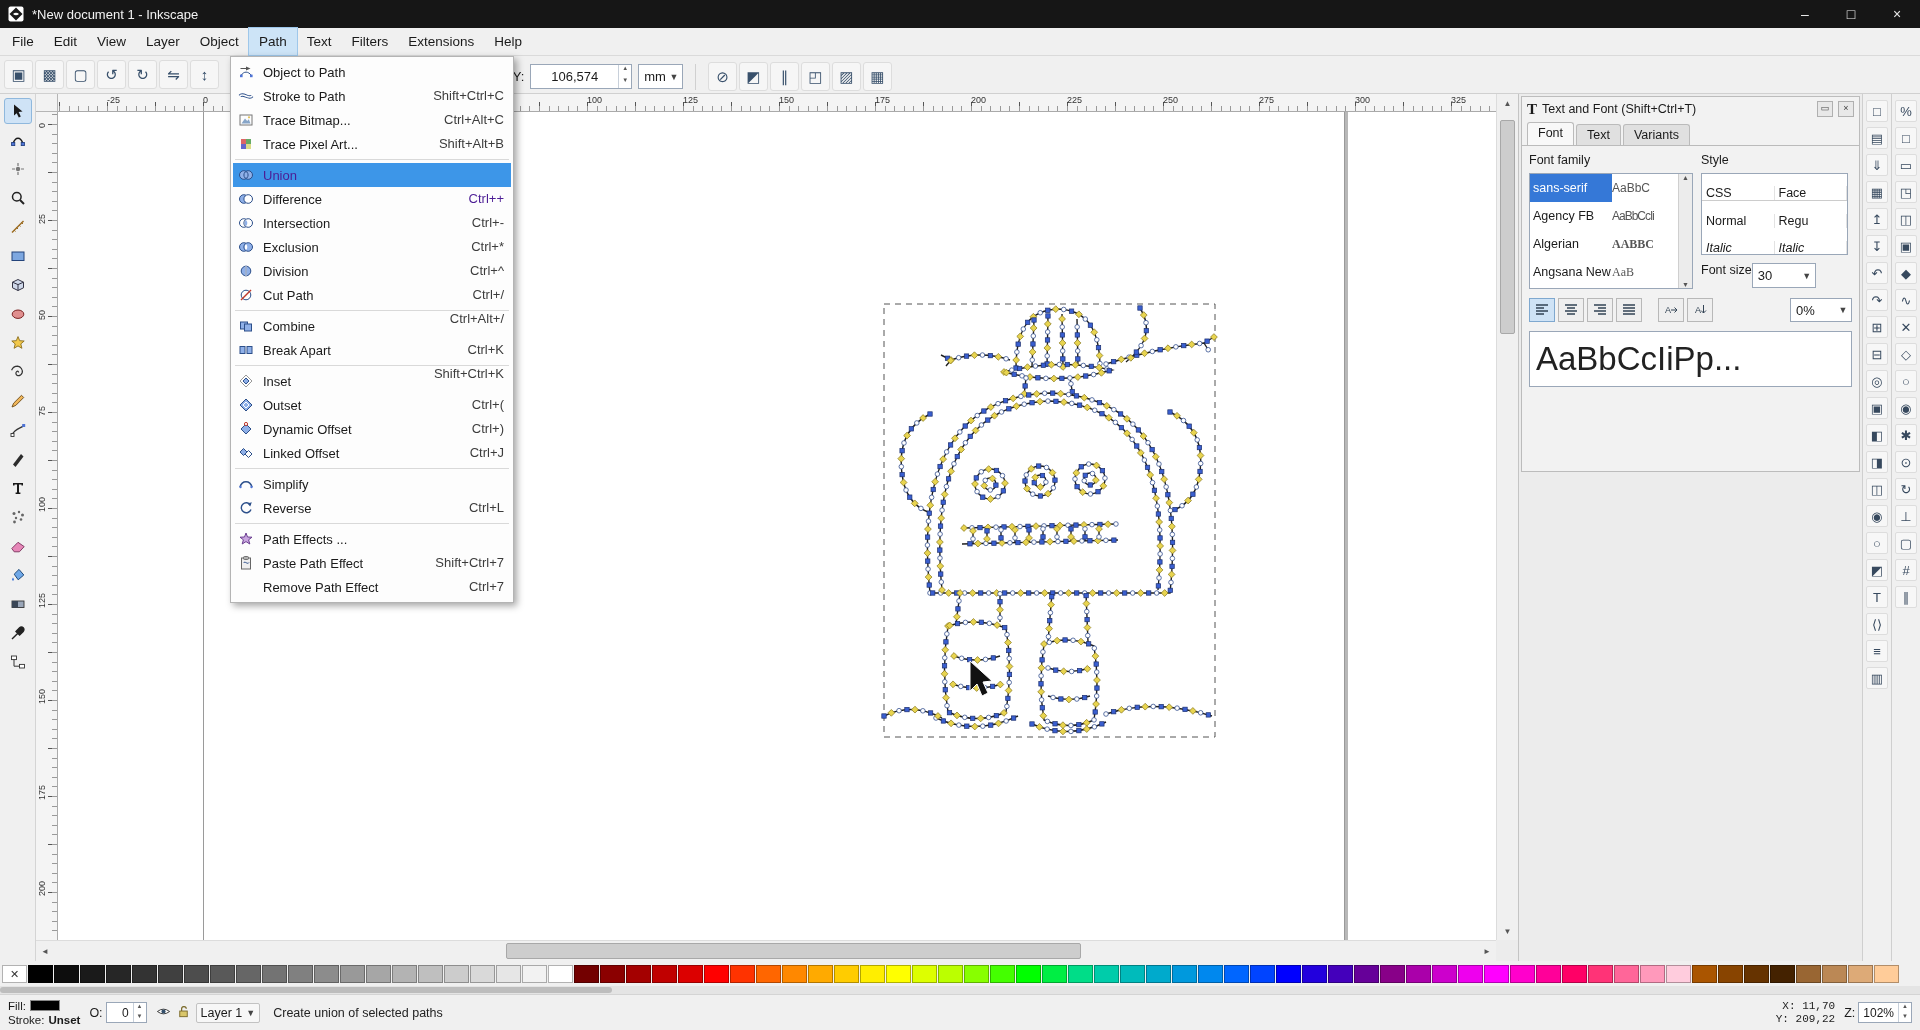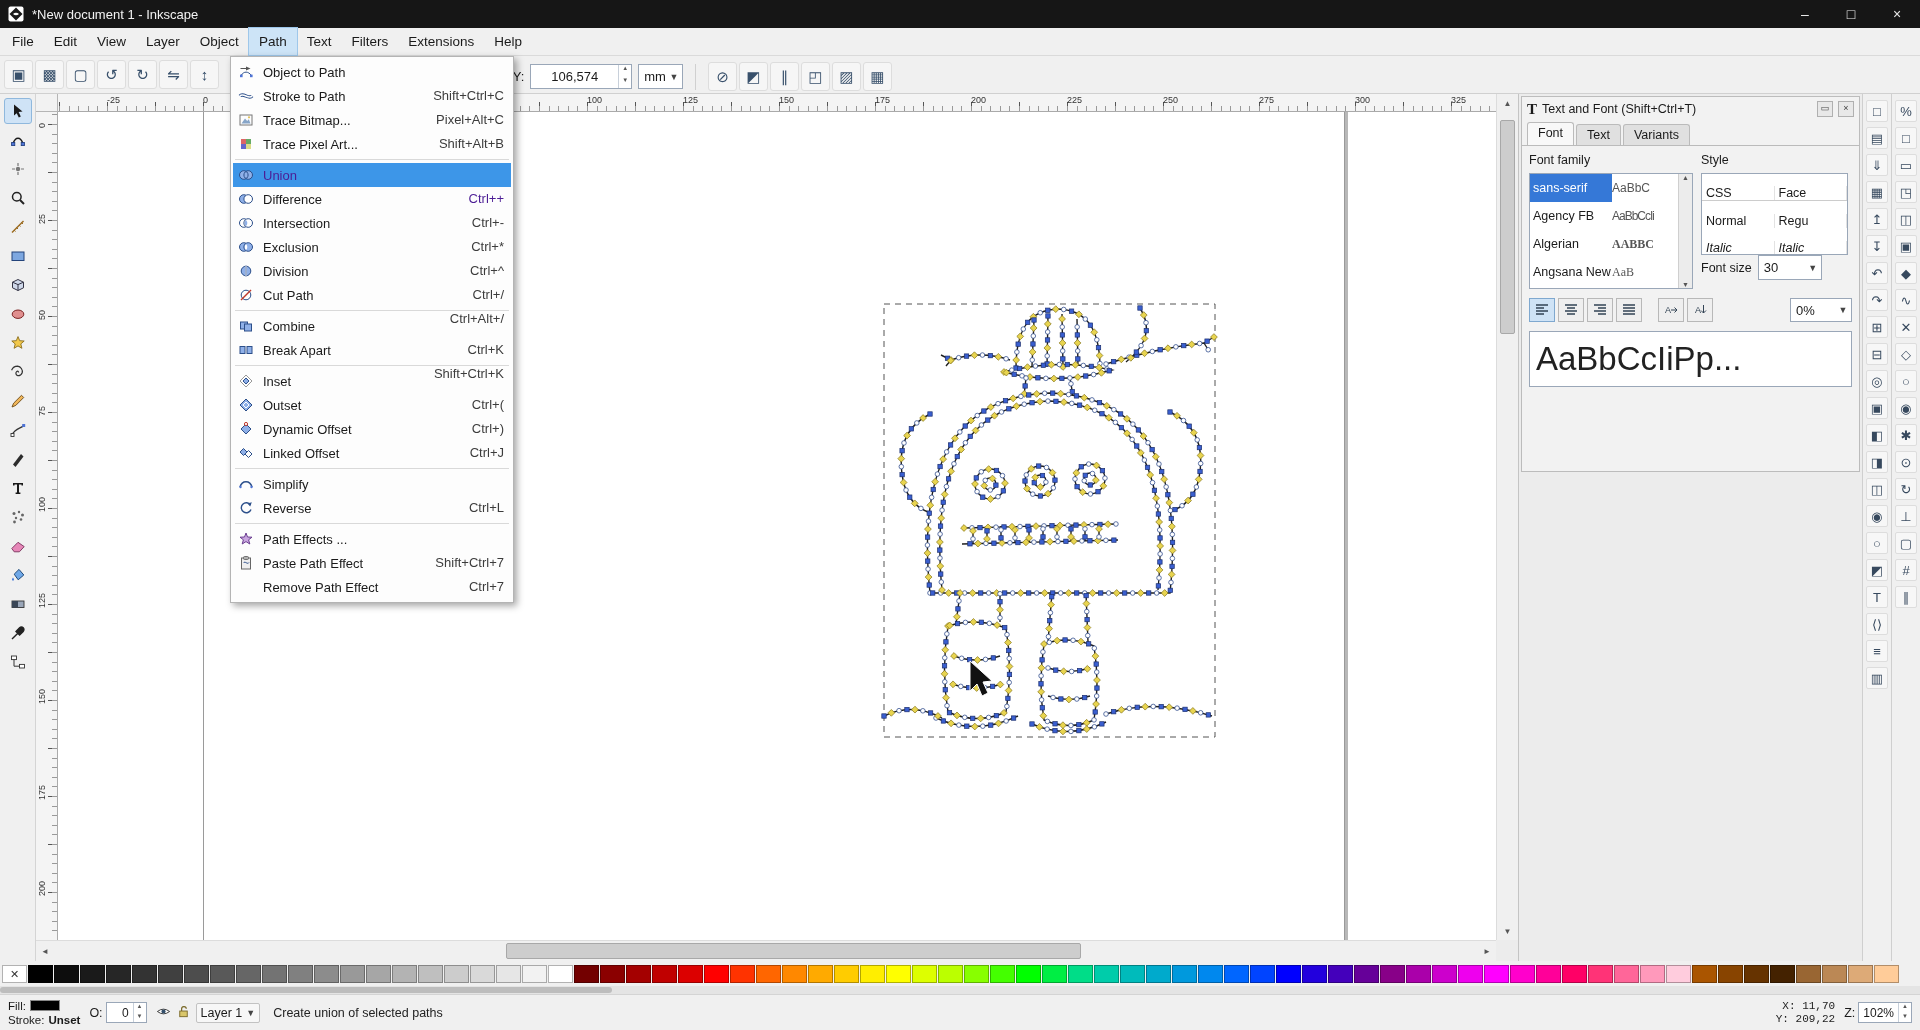--- a/index.html
+++ b/index.html
@@ -104,21 +104,21 @@
   .pv3 { font-family:"Liberation Serif",serif; font-weight:bold; }
   .pv4 { font-family:"Liberation Serif",serif; }
   .list-scroll { position:absolute; right:0; top:0; bottom:0; width:14px; background:#ececec; border-left:1px solid #cfcfcf;
                  display:flex; flex-direction:column; justify-content:space-between; font-size:7px; color:#555; }
   .list-scroll span { text-align:center; }
   .style-col { width:147px; }
   .style-box { width:147px; height:82px; background:#fff; border:1px solid #9aa7b8; font-size:12.5px; overflow:hidden; }
   .style-row { display:flex; height:27px; align-items:flex-end; }
   .style-row.header { border-bottom:1px solid #ccc; }
   .style-cell { flex:1; padding:0 4px; border-right:1px solid #e2e2e2; overflow:hidden; white-space:nowrap; }
-  .size-row { display:flex; align-items:center; gap:6px; margin-top:0; font-size:12.5px; }
+  .size-row { display:flex; margin-top:8px; font-size:12.5px; }
   .align-row { display:flex; align-items:center; gap:3px; margin-top:9px; }
   .al-btn { width:26px; height:24px; border:1px solid #b8b8b8; background:#efefef; display:flex; align-items:center; justify-content:center; }
   .al-btn.active { background:#cfe3f6; border-color:#7fa8cf; }
   .al-gap { width:10px; }
   .preview-box { margin-top:9px; height:56px; background:#fff; border:1px solid #9aa7b8; display:flex; align-items:center;
                  padding-left:6px; font-size:33px; overflow:hidden; white-space:nowrap; color:#222; }
   .dlg-buttons { display:flex; gap:6px; margin-top:9px; align-items:center; }
   .btn { height:26px; padding:0 12px; border:1px solid #a8a8a8; background:#e8e8e8; font-size:12.5px;
          display:flex; align-items:center; border-radius:2px; }
   .btn.disabled { color:#999; background:#e0e0e0; border-color:#c6c6c6; }
@@ -1316,21 +1316,21 @@
         <span class="mi-shortcut">Shift+Ctrl+C</span>
       </div>
       <div class="menu-item">
         <span class="mi-icon">
           <svg width="16" height="16" viewBox="0 0 16 16">
             <path d="M2 8 C5 4 11 12 14 8" stroke="#2c4f8a" stroke-width="3.4" fill="none"></path>
             <path d="M2 8 C5 4 11 12 14 8" stroke="#fff" stroke-width="1.6" fill="none"></path>
           </svg>
         </span>
         <span class="mi-label">Stroke to Path</span>
-        <span class="mi-shortcut">Pixel+Alt+C</span>
+        <span class="mi-shortcut">Ctrl+Alt+C</span>
       </div>
       <div class="menu-item">
         <span class="mi-icon">
           <svg width="16" height="16" viewBox="0 0 16 16">
             <rect x="2" y="3" width="12" height="10" fill="#fdfdfd" stroke="#777"></rect>
             <path d="M3.5 11.5 L7 6.5 L9.2 9 L10.8 7.2 L12.5 11.5 Z" fill="#88a6c9"></path>
             <circle cx="11" cy="5.3" r="1.1" fill="#e0c05a"></circle>
           </svg>
         </span>
         <span class="mi-label">Trace Bitmap...</span>

